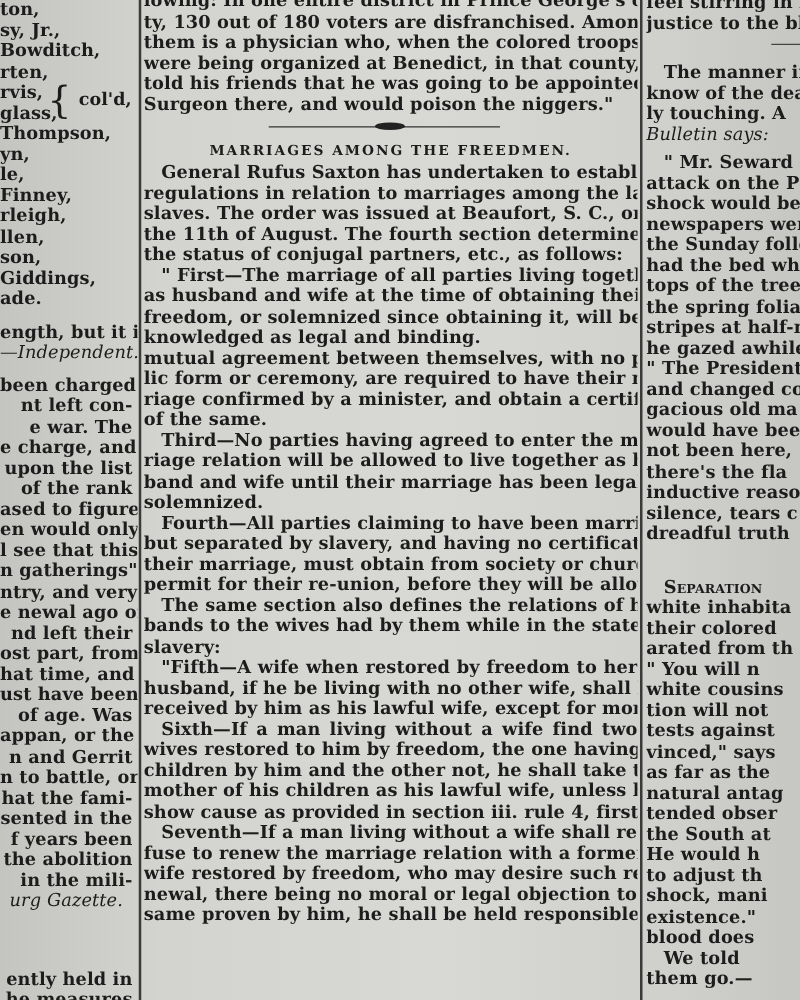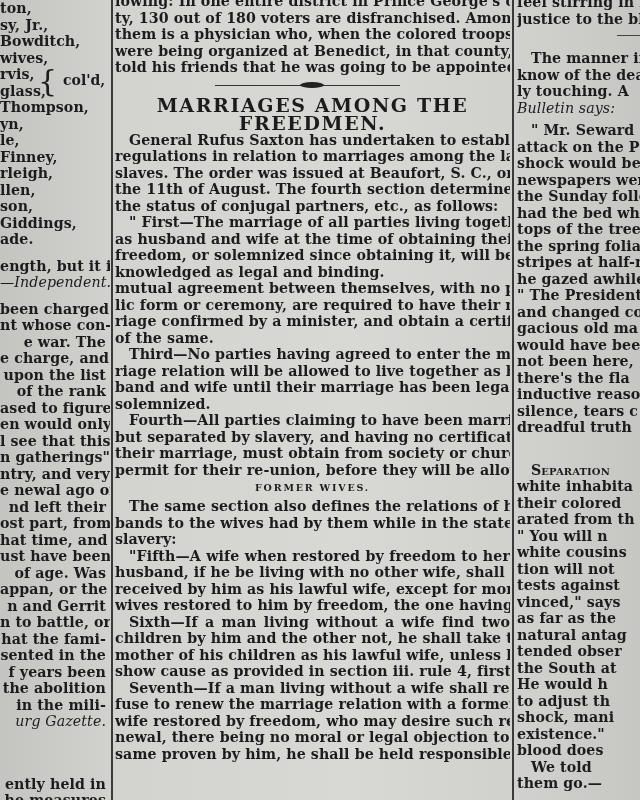--- a/index.html
+++ b/index.html
@@ -28,21 +28,21 @@
   .justify { text-align:justify; text-align-last:justify; }
   .indent { padding-left:14px; }
   .ital { font-style:italic; font-weight:normal; }
 
   .col-left .line { text-align:right; padding-right:4px; }
   .col-left .names .line { text-align:left; padding-right:0; }
   .brace-label { position:absolute; left:38px; top:63px; font-size:14px; font-weight:bold; }
   .brace-label .brace { font-size:30px; font-weight:normal; vertical-align:middle; margin-right:6px; }
 
   .headline {
-    text-align:center; font-weight:bold; font-size:19px; letter-spacing:1.6px;
+    text-align:center; font-weight:bold; font-size:11px; letter-spacing:1.6px;
     margin-top:4px; line-height:18px;
   }
   .subhead {
     text-align:center; font-weight:bold; font-size:9.5px; letter-spacing:1.8px;
     line-height:20px;
   }
   .ornament {
     position:relative; height:14px; margin:2px 0 0;
   }
   .ornament::before {
@@ -62,21 +62,21 @@
 <div class="page">
 
   <div class="rule rule-1"></div>
   <div class="rule rule-2"></div>
 
   <div class="col col-left">
     <div class="names" style="margin-top:0px;">
       <div class="line">ton,</div>
       <div class="line">sy, Jr.,</div>
       <div class="line">Bowditch,</div>
-      <div class="line">wives,</div>
+      <div class="line">rten,</div>
       <div class="line">rvis,</div>
       <div class="line">glass,</div>
       <div class="line"> Thompson,</div>
       <div class="line">yn,</div>
       <div class="line">le,</div>
       <div class="line"> Finney,</div>
       <div class="line">rleigh,</div>
       <div class="line">llen,</div>
       <div class="line">son,</div>
       <div class="line">Giddings,</div>
@@ -86,21 +86,21 @@
       <span class="brace">{</span><span>col'd,</span>
     </div>
 
     <div class="gap"></div>
     <div class="line">ength, but it is</div>
     <div class="line ital">—Independent.</div>
 
     <div class="gap"></div>
     <div>
       <div class="line">been charged</div>
-      <div class="line">nt  whose  con-</div>
+      <div class="line">nt  left  con-</div>
       <div class="line">e  war.    The</div>
       <div class="line">e charge, and</div>
       <div class="line">upon  the  list</div>
       <div class="line">of  the  rank</div>
       <div class="line">ased to figure</div>
       <div class="line">en would only</div>
       <div class="line">l see that this</div>
       <div class="line">n  gatherings"</div>
       <div class="line">ntry, and very</div>
       <div class="line">e newal ago or</div>
@@ -110,38 +110,39 @@
       <div class="line">ust have been</div>
       <div class="line">of  age.    Was</div>
       <div class="line">appan, or the</div>
       <div class="line">n  and  Gerrit</div>
       <div class="line">n to battle, or</div>
       <div class="line">hat  the  fami-</div>
       <div class="line">sented in the</div>
       <div class="line">f  years  been</div>
       <div class="line"> the abolition</div>
       <div class="line"> in  the  mili-</div>
-      <div class="line ital" style="text-align:right;">urg Gazette.</div>
+      <div class="line ital" style="text-align:center;">urg Gazette.</div>
     </div>
 
     <div style="height:46px;"></div>
     <div>
       <div class="line">ently held in</div>
       <div class="line">he measures</div>
 
     </div>
   </div>
 
   <div class="col col-center">
     <div style="margin-top:-7px;">
       <div class="line justify">lowing:   In one entire district in Prince George's coun-</div>
       <div class="line justify">ty, 130 out of 180 voters are disfranchised.  Among</div>
       <div class="line justify">them is a physician who, when the colored troops</div>
       <div class="line justify">were being organized at Benedict, in that county,</div>
       <div class="line justify">told his friends that he was going to be appointed</div>
+      <div class="line">Surgeon there, and would poison the niggers."</div>
     </div>
 
     <div class="ornament"></div>
 
     <div class="headline">MARRIAGES AMONG THE FREEDMEN.</div>
 
     <div>
       <div class="line justify indent">General Rufus Saxton has undertaken to establish</div>
       <div class="line justify">regulations in relation to marriages among the late</div>
       <div class="line justify">slaves.   The order was issued at Beaufort, S. C., on</div>
@@ -170,37 +171,36 @@
       <div class="line">solemnized.</div>
     </div>
 
     <div>
       <div class="line justify indent">Fourth—All parties claiming to have been married,</div>
       <div class="line justify">but separated by slavery, and having no certificate of</div>
       <div class="line justify">their marriage, must obtain from society or church a</div>
       <div class="line justify">permit for their re-union, before they will be allowed</div>
     </div>
 
-    <div class="subhead">FORMER WIVES.</div>
 
     <div>
       <div class="line justify indent">The same section also defines the relations of hus-</div>
       <div class="line justify">bands to the wives had by them while in the state of</div>
       <div class="line">slavery:</div>
     </div>
 
     <div>
       <div class="line justify indent">"Fifth—A wife when restored by freedom to her</div>
       <div class="line justify">husband, if he be living with no other wife, shall be</div>
       <div class="line justify">received by him as his lawful wife, except for moral</div>
     </div>
 
     <div>
+      <div class="line justify indent">Sixth—If a man living without a wife find two</div>
       <div class="line justify">wives restored to him by freedom, the one having</div>
-      <div class="line justify indent">Sixth—If a man living without a wife find two</div>
       <div class="line justify">children by him and the other not, he shall take the</div>
       <div class="line justify">mother of his children as his lawful wife, unless he</div>
       <div class="line">show cause as provided in section iii. rule 4, first.</div>
     </div>
 
     <div>
       <div class="line justify indent">Seventh—If a man living without a wife shall re-</div>
       <div class="line justify">fuse to renew the marriage relation with a former</div>
       <div class="line justify">wife restored by freedom, who may desire such re-</div>
       <div class="line justify">newal, there being no moral or legal objection to the</div>

